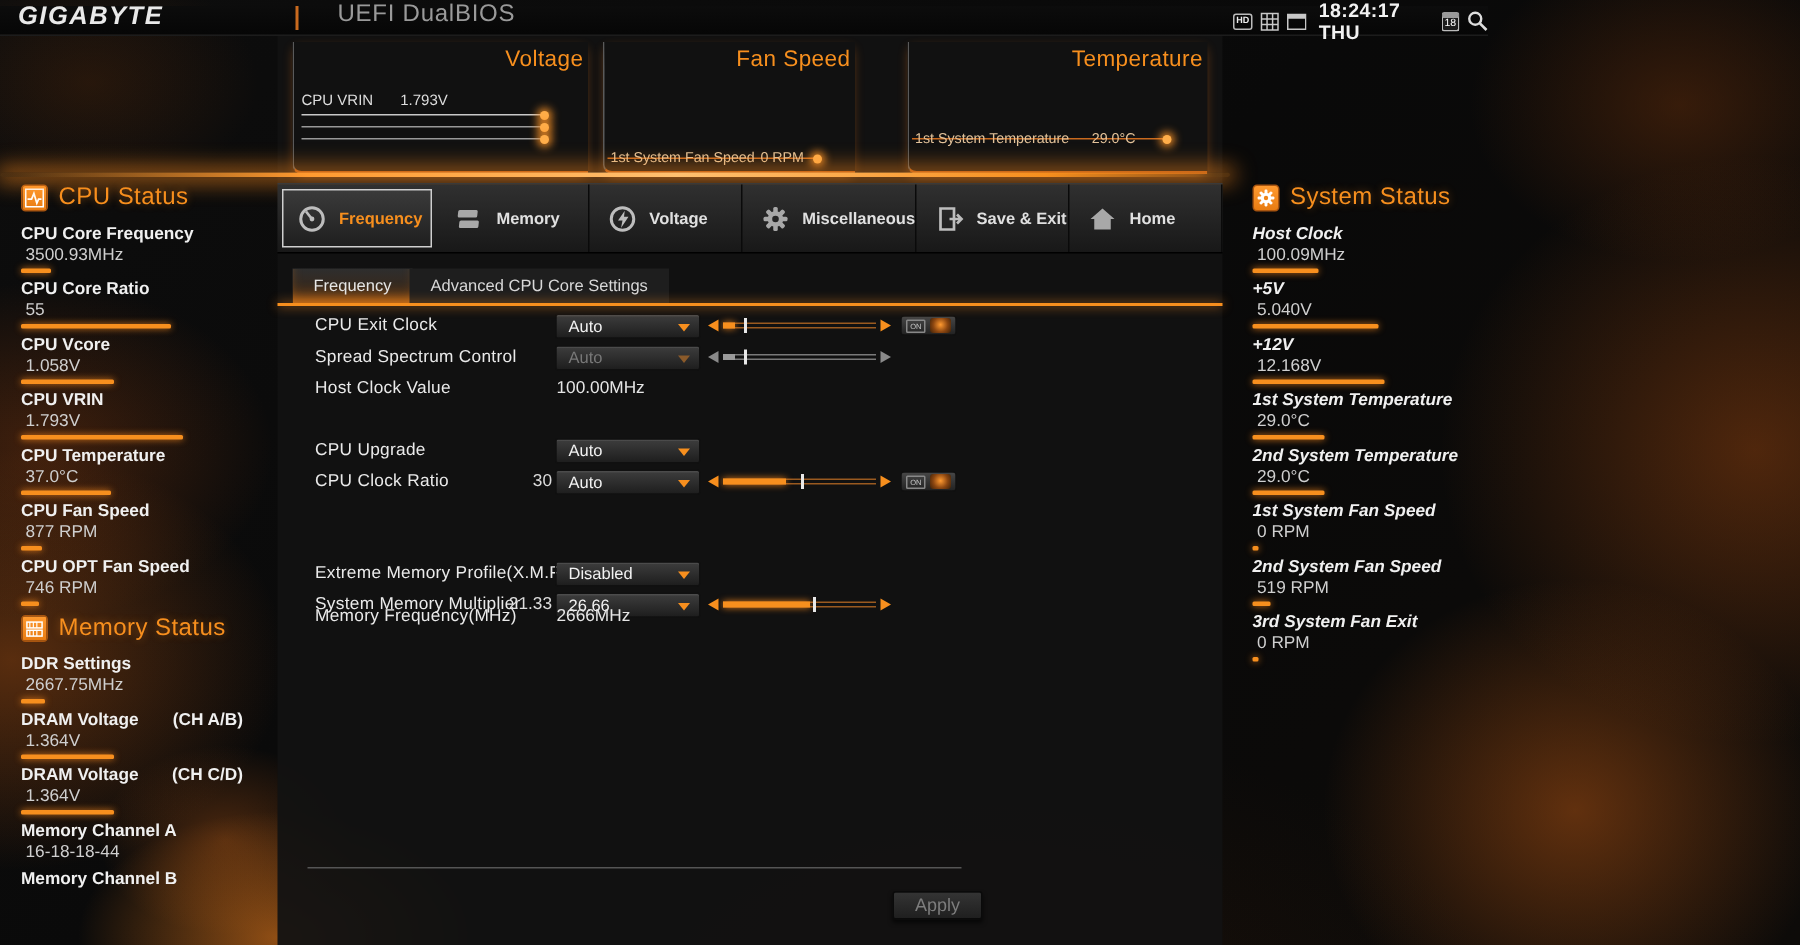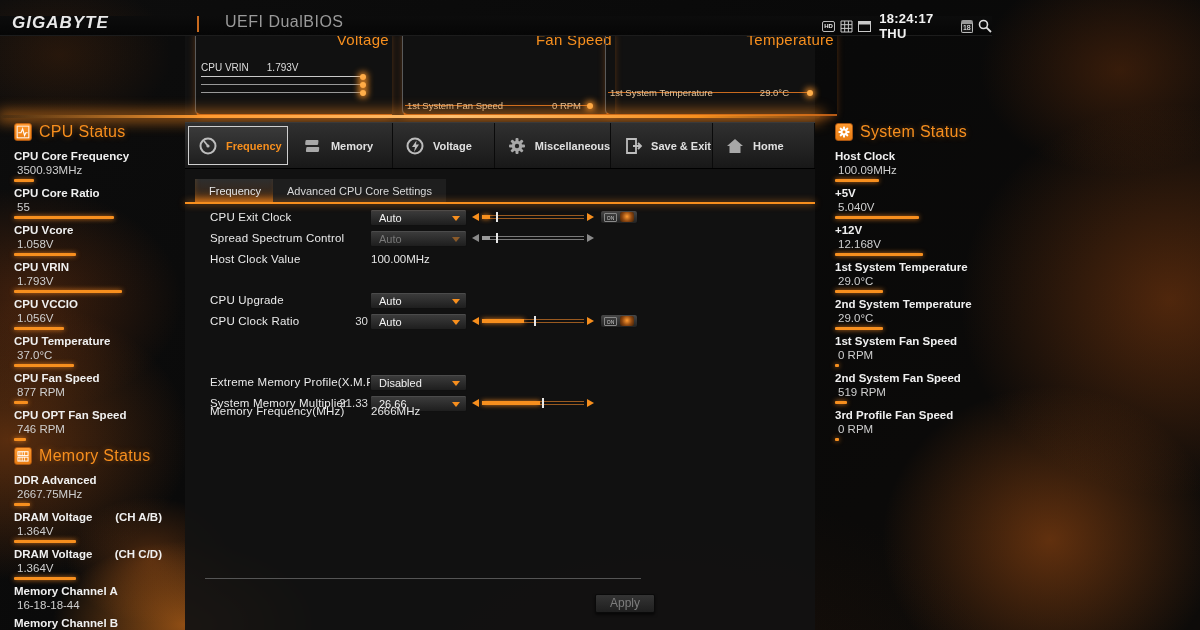--- a/index.html
+++ b/index.html
@@ -18,21 +18,21 @@
       radial-gradient(190px 120px at 185px 625px, rgba(255,135,30,.55), transparent 70%),
       radial-gradient(120px 90px  at 150px 560px, rgba(230,110,25,.30), transparent 70%),
       radial-gradient(300px 280px at 1170px 300px, rgba(190,85,18,.38), transparent 70%),
       radial-gradient(240px 220px at 1050px 540px, rgba(225,105,22,.40), transparent 70%),
       radial-gradient(200px 150px at 1120px 70px, rgba(110,50,12,.45), transparent 70%),
       radial-gradient(160px 110px at 60px 55px, rgba(95,45,10,.32), transparent 70%),
       radial-gradient(500px 320px at 55% 112%, rgba(85,40,10,.22), transparent 70%),
       linear-gradient(135deg, #0d0d0d 0%, #090909 50%, #0d0b09 100%);
   }
   
-  .topbar { position:absolute; left:0; top:16px; width:992px; height:20px;
+  .topbar { position:absolute; left:0; top:4px; width:992px; height:20px;
     background:linear-gradient(#0c0c0c,#060606); border-bottom:1px solid #1c1c1c; z-index:30; }
   .brand { position:absolute; left:12px; top:-3px; font-size:17px; font-weight:bold;
     letter-spacing:1px; color:#e9e9e9; font-style:italic; }
   .brand-divider { position:absolute; left:197px; top:0; width:2px; height:16px; background:#c96a1e; }
   .app-title { position:absolute; left:225px; top:-3px; font-size:16px; color:#9a9a9a; letter-spacing:.5px; }
   .tb-right { position:absolute; left:822px; top:1px; height:18px; display:flex; align-items:center; gap:5px; }
   .tb-ico { display:flex; align-items:center; justify-content:center; }
   .hd-badge { width:15px; height:11px; border:1px solid #bbb; border-radius:2px;
     font-size:6px; font-weight:bold; color:#eee; text-align:center; line-height:9px; }
   .clock { color:#f2f2f2; font-size:13px; font-weight:bold; letter-spacing:.3px; padding:0 3px; }
@@ -40,22 +40,22 @@
     font-size:7px; color:#fff; text-align:center; line-height:12px; border-top:4px solid #999; }
   
   .center-col { position:absolute; left:185px; top:24px; width:630px; height:606px;
     background:rgba(18,18,18,.94); z-index:5; }
   
   .dash { position:absolute; left:185px; top:28px; width:630px; height:88px; z-index:10; }
   .panel { position:absolute; top:0; height:88px; border-left:1px solid #5a5a5a;
     border-bottom:2px solid #b65a16; border-bottom-left-radius:6px;
     box-shadow:0 3px 8px -2px rgba(255,130,30,.45); }
   .p1 { left:10px;  width:197px; }
-  .p2 { left:217px; width:213px; }
-  .p3 { left:420px; width:232px; }
+  .p2 { left:217px; width:168px; }
+  .p3 { left:420px; width:200px; }
   .panel-title { position:absolute; top:3px; right:3px; font-size:15px; color:#f78f1e; letter-spacing:.3px; }
   .pv-row { position:absolute; top:34px; left:5px; font-size:10px; color:#ddd; display:flex; gap:18px; }
   .gline { position:absolute; left:5px; right:30px; border-top:1px solid #c9c9c9; }
   .g1 { top:48px; } .g2 { top:56px; border-top-color:#999; } .g3 { top:64px; border-top-color:#999; }
   .dot { position:absolute; right:-4px; top:-3px; width:6px; height:6px; border-radius:50%;
     background:#ffae4a; box-shadow:0 0 6px 2px rgba(255,150,40,.9); }
   .pf-row { position:absolute; bottom:3px; left:4px; right:34px; display:flex;
     justify-content:space-between; font-size:9.5px; color:#e3c39a; z-index:2; }
   .pf-line { position:absolute; bottom:8px; left:2px; right:26px; border-top:1px solid #c96a1e; }
   .pt-row { position:absolute; bottom:16px; left:4px; right:48px; display:flex;
@@ -129,21 +129,21 @@
   .sidebar.left { left:14px; width:162px; }
   .sidebar.right { left:835px; width:175px; }
   .sec-header { display:flex; align-items:center; gap:7px; margin-bottom:8px; height:20px; }
   .sec-title { font-size:16px; color:#f78f1e; letter-spacing:.3px; text-shadow:0 0 6px rgba(255,140,30,.4); }
   .sec-icon { width:18px; height:18px; border-radius:3px;
     background:linear-gradient(#ff9a30,#e87c12); border:1px solid #a85510;
     display:flex; align-items:center; justify-content:center; }
   .sb-item { margin-bottom:5px; }
   .sb-label { font-size:11.5px; line-height:13px; color:#f0f0f0; font-weight:bold;
     display:flex; justify-content:space-between; padding-right:14px; }
-  .sidebar.right .sb-label { padding-right:0; }
+  .sidebar.right .sb-label { padding-right:0;font-style:italic; }
   .sb-val { font-size:11.5px; line-height:13px; color:#cfcfcf; padding-left:3px; margin-top:1px; }
   .sb-bar { height:3px; margin-top:2px; background:#f78f1e; border-radius:1px;
     box-shadow:0 0 5px rgba(255,140,30,.85); }
   .mem-header { margin-top:3px; }
 </style>
 </head>
 <body>
 
 <div class="bg-lava"></div>
 <div class="center-col"></div>
@@ -399,25 +399,20 @@
   </div>
   <div class="sb-item">
     <div class="sb-label">CPU Vcore</div>
     <div class="sb-val">1.058V</div>
     <div class="sb-bar" style="width: 62px;"></div>
   </div>
   <div class="sb-item">
     <div class="sb-label">CPU VRIN</div>
     <div class="sb-val">1.793V</div>
     <div class="sb-bar" style="width: 108px;"></div>
-  </div>
-  <div class="sb-item">
-    <div class="sb-label">CPU VCCIO</div>
-    <div class="sb-val">1.056V</div>
-    <div class="sb-bar" style="width: 50px;"></div>
   </div>
   <div class="sb-item">
     <div class="sb-label">CPU Temperature</div>
     <div class="sb-val">37.0°C</div>
     <div class="sb-bar" style="width: 60px;"></div>
   </div>
   <div class="sb-item">
     <div class="sb-label">CPU Fan Speed</div>
     <div class="sb-val">877 RPM</div>
     <div class="sb-bar" style="width: 14px;"></div>
@@ -442,21 +437,21 @@
             <line x1="5" y1="10.5" x2="5" y2="15.5"></line>
             <line x1="8" y1="10.5" x2="8" y2="15.5"></line>
             <line x1="11" y1="10.5" x2="11" y2="15.5"></line>
           </g>
         </svg>
     </span>
     <span class="sec-title">Memory Status</span>
   </div>
 
   <div class="sb-item">
-    <div class="sb-label">DDR Advanced</div>
+    <div class="sb-label">DDR Settings</div>
     <div class="sb-val">2667.75MHz</div>
     <div class="sb-bar" style="width: 16px;"></div>
   </div>
   <div class="sb-item">
     <div class="sb-label">
       <span>DRAM Voltage</span>
       <span>(CH A/B)</span>
     </div>
     <div class="sb-val">1.364V</div>
     <div class="sb-bar" style="width: 62px;"></div>
@@ -526,17 +521,17 @@
     <div class="sb-label">1st System Fan Speed</div>
     <div class="sb-val">0 RPM</div>
     <div class="sb-bar" style="width: 4px;"></div>
   </div>
   <div class="sb-item">
     <div class="sb-label">2nd System Fan Speed</div>
     <div class="sb-val">519 RPM</div>
     <div class="sb-bar" style="width: 12px;"></div>
   </div>
   <div class="sb-item">
-    <div class="sb-label">3rd Profile Fan Speed</div>
+    <div class="sb-label">3rd System Fan Exit</div>
     <div class="sb-val">0 RPM</div>
     <div class="sb-bar" style="width: 4px;"></div>
   </div>
 </div>
 
 </body></html>

